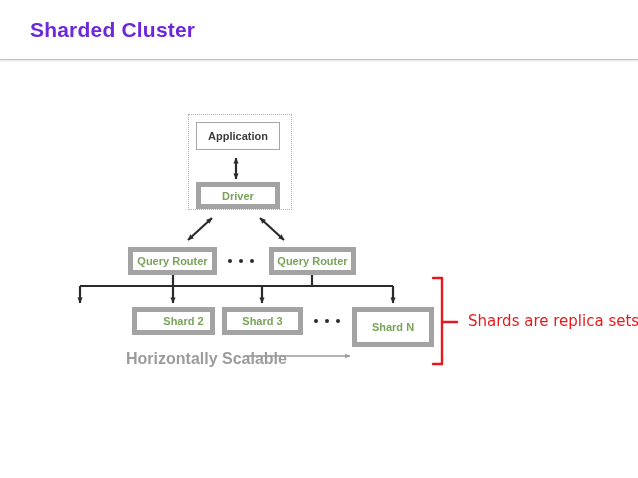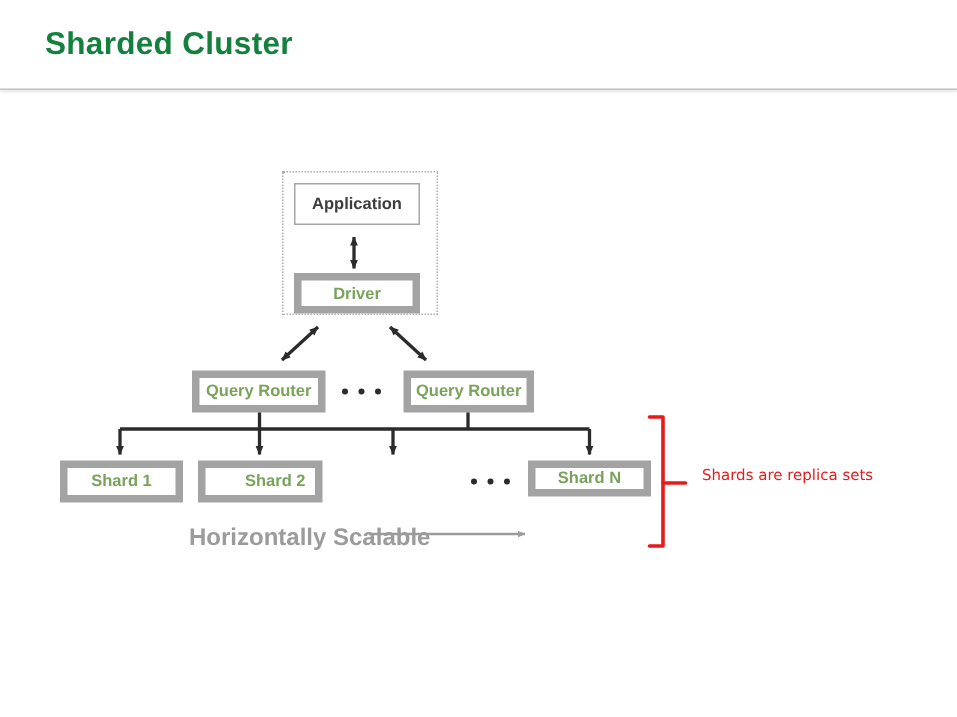--- a/index.html
+++ b/index.html
@@ -15,21 +15,21 @@
     position: relative;
   }
 
   
   #slide-title {
     position: absolute;
     left: 30px;
     top: 18px;
     font-size: 21px;
     font-weight: bold;
-    color: #15803d;
+    color: #6d28d9;
     letter-spacing: 0.2px;
     white-space: nowrap;
   }
   #title-rule {
     position: absolute;
     left: 0;
     top: 59px;
     width: 638px;
     height: 1px;
     background: #c2c2c2;
@@ -79,21 +79,21 @@
 
   #application-node { left: 196px; top: 110px; width: 84px; height: 28px; }
   #driver-node      { left: 196px; top: 170px; width: 84px; height: 27px; }
 
   #query-router-1 { left: 128px; top: 235px; width: 89px; height: 28px; }
   #query-router-2 { left: 269px; top: 235px; width: 87px; height: 28px; }
 
   #shard-1 { left: 40px;  top: 295px; width: 82px; height: 28px; }
   #shard-2 { left: 132px; top: 295px; width: 83px; height: 28px; padding-left: 20px; }
   #shard-3 { left: 222px; top: 295px; width: 81px; height: 28px; }
-  #shard-n { left: 352px; top: 295px; width: 82px; height: 24px; }
+  #shard-n { left: 352px; top: 295px; width: 82px; height: 40px; }
 
   
   .ellipsis {
     position: absolute;
     display: flex;
     gap: 7px;
     align-items: center;
   }
   .ellipsis i {
     display: block;
@@ -124,21 +124,21 @@
     font-weight: bold;
     color: #9b9b9b;
     white-space: nowrap;
   }
 
   
   #replica-note {
     position: absolute;
     left: 468px;
     top: 300px;
-    font-size: 10px;
+    font-size: 15px;
     color: #e8191c;
     white-space: nowrap;
     font-family: "DejaVu Sans", sans-serif;
   }
 </style>
 </head>
 <body>
 
 <div id="slide-title">Sharded Cluster</div>
 <div id="title-rule"></div>
@@ -154,24 +154,24 @@
   <div class="node green-node" id="query-router-1">Query Router</div>
 
   <div class="node green-node" id="query-router-2">Query Router</div>
 
   <div class="ellipsis" id="router-ellipsis">
     <i></i>
     <i></i>
     <i></i>
   </div>
 
-  <div class="node green-node" id="shard-1">Shard 1</div>
 
   <div class="node green-node" id="shard-2">Shard 2</div>
 
+  <div class="node green-node" id="shard-3">Shard 3</div>
 
   <div class="node green-node" id="shard-n">Shard N</div>
 
   <div class="ellipsis" id="shard-ellipsis">
     <i></i>
     <i></i>
     <i></i>
   </div>
 
   <svg id="connectors" viewBox="0 0 638 478" xmlns="http://www.w3.org/2000/svg">

